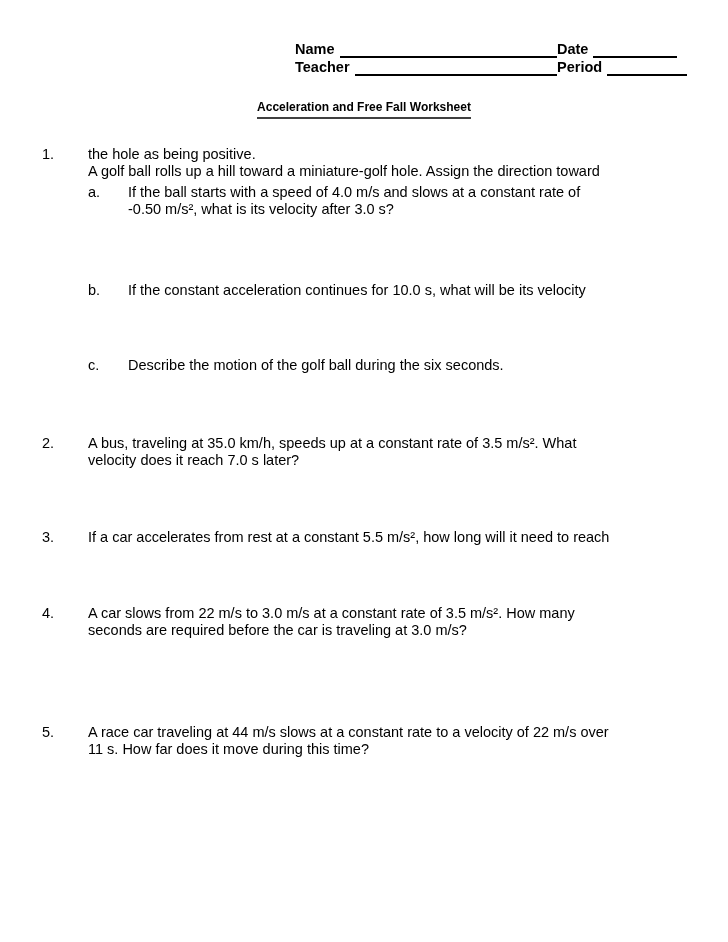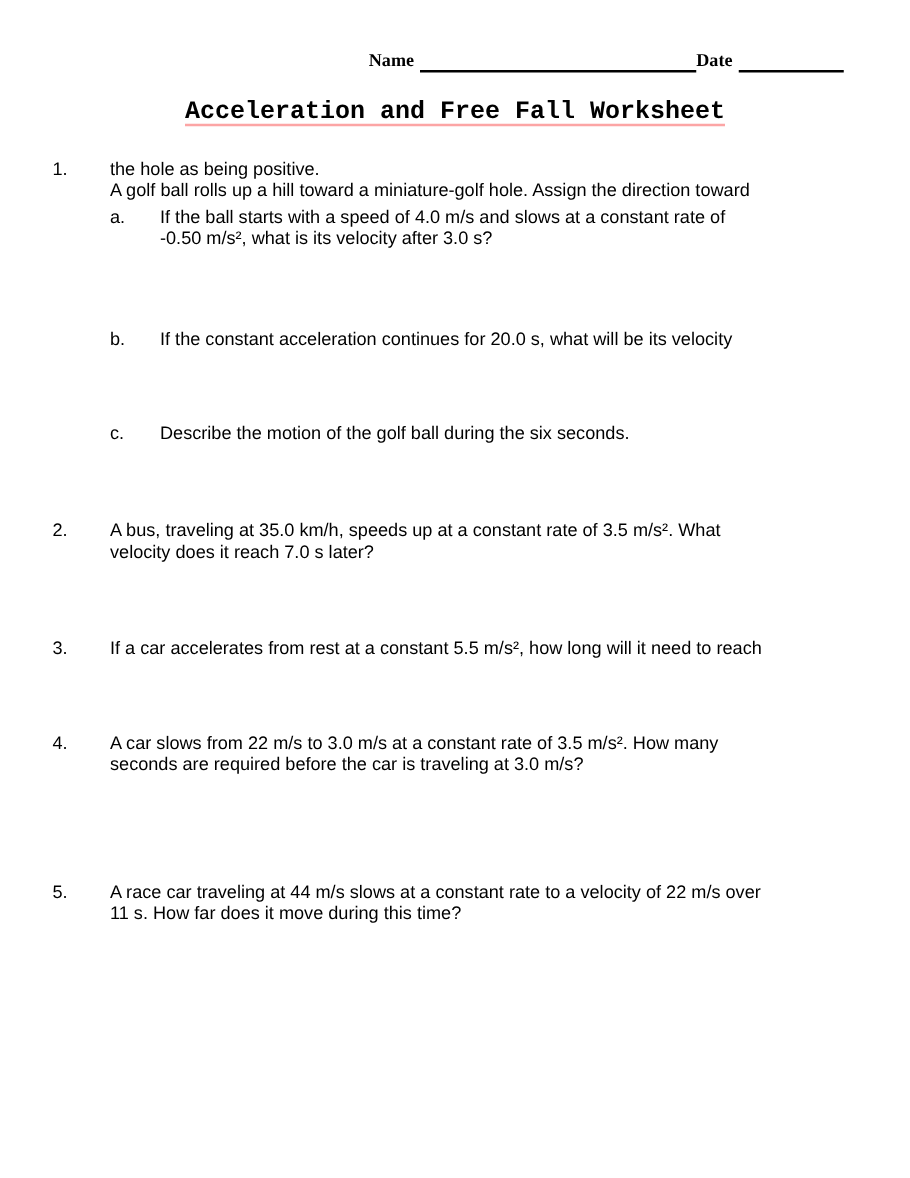--- a/index.html
+++ b/index.html
@@ -13,43 +13,41 @@
     line-height: 17px;
     box-sizing: border-box;
     padding-top: 40px;
     overflow: hidden;
   }
   
   .header {
     margin-left: 295px;
     width: 400px;
     font-weight: bold;
-    font-family: Liberation Serif, serif;
   }
   .hrow { display: flex; height: 18px; align-items: flex-end; }
   .hcell1 { width: 262px; display: flex; align-items: flex-end; }
   .blank {
     display: inline-block;
     border-bottom: 2px solid #000;
     height: 14px;
   }
   .hcell1 .blank { flex: 1; margin-left: 5px; }
   .blank2 { margin-left: 5px; }
   .w-date { width: 84px; }
   .w-period { width: 80px; }
   
   .title-wrap { text-align: center; margin-top: 22px; height: 21px; }
   .title {
     display: inline-block;
-    font-size: 20px;
+    font-size: 12px;
     line-height: 19px;
     font-weight: bold;
-    border-bottom: 2px solid #fca5a5;
+    border-bottom: 2px solid #404040;
     padding-bottom: 0px;
-    font-family: Liberation Mono, monospace;
   }
   
   .content { margin-top: 27px; padding-left: 42px; }
   .question { display: flex; }
   .qnum { width: 46px; flex: none; }
   .qbody { width: 600px; flex: none; }
   .qtext { }
   .part { display: flex; }
   .pletter { width: 40px; flex: none; }
   .ptext { width: 540px; flex: none; }
@@ -69,20 +67,28 @@
 
   <div class="header">
     <div class="hrow">
       <span class="hcell1">
         <span>Name</span>
         <span class="blank"></span>
       </span>
       <span>Date</span>
       <span class="blank blank2 w-date"></span>
     </div>
+    <div class="hrow">
+      <span class="hcell1">
+        <span>Teacher</span>
+        <span class="blank"></span>
+      </span>
+      <span>Period</span>
+      <span class="blank blank2 w-period"></span>
+    </div>
   </div>
 
   <div class="title-wrap">
     <span class="title">Acceleration and Free Fall Worksheet</span>
   </div>
 
   <div class="content">
 
     <div class="question q1">
       <div class="qnum">1.</div>
@@ -94,21 +100,21 @@
         <div class="part part-a">
           <div class="pletter">a.</div>
           <div class="ptext">
             <div>If the ball starts with a speed of 4.0 m/s and slows at a constant rate of</div>
             <div>-0.50 m/s², what is its velocity after 3.0 s?</div>
           </div>
         </div>
         <div class="part part-b">
           <div class="pletter">b.</div>
           <div class="ptext">
-            <div>If the constant acceleration continues for 20.0 s, what will be its velocity</div>
+            <div>If the constant acceleration continues for 10.0 s, what will be its velocity</div>
           </div>
         </div>
         <div class="part part-c">
           <div class="pletter">c.</div>
           <div class="ptext">
             <div>Describe the motion of the golf ball during the six seconds.</div>
           </div>
         </div>
       </div>
     </div>

